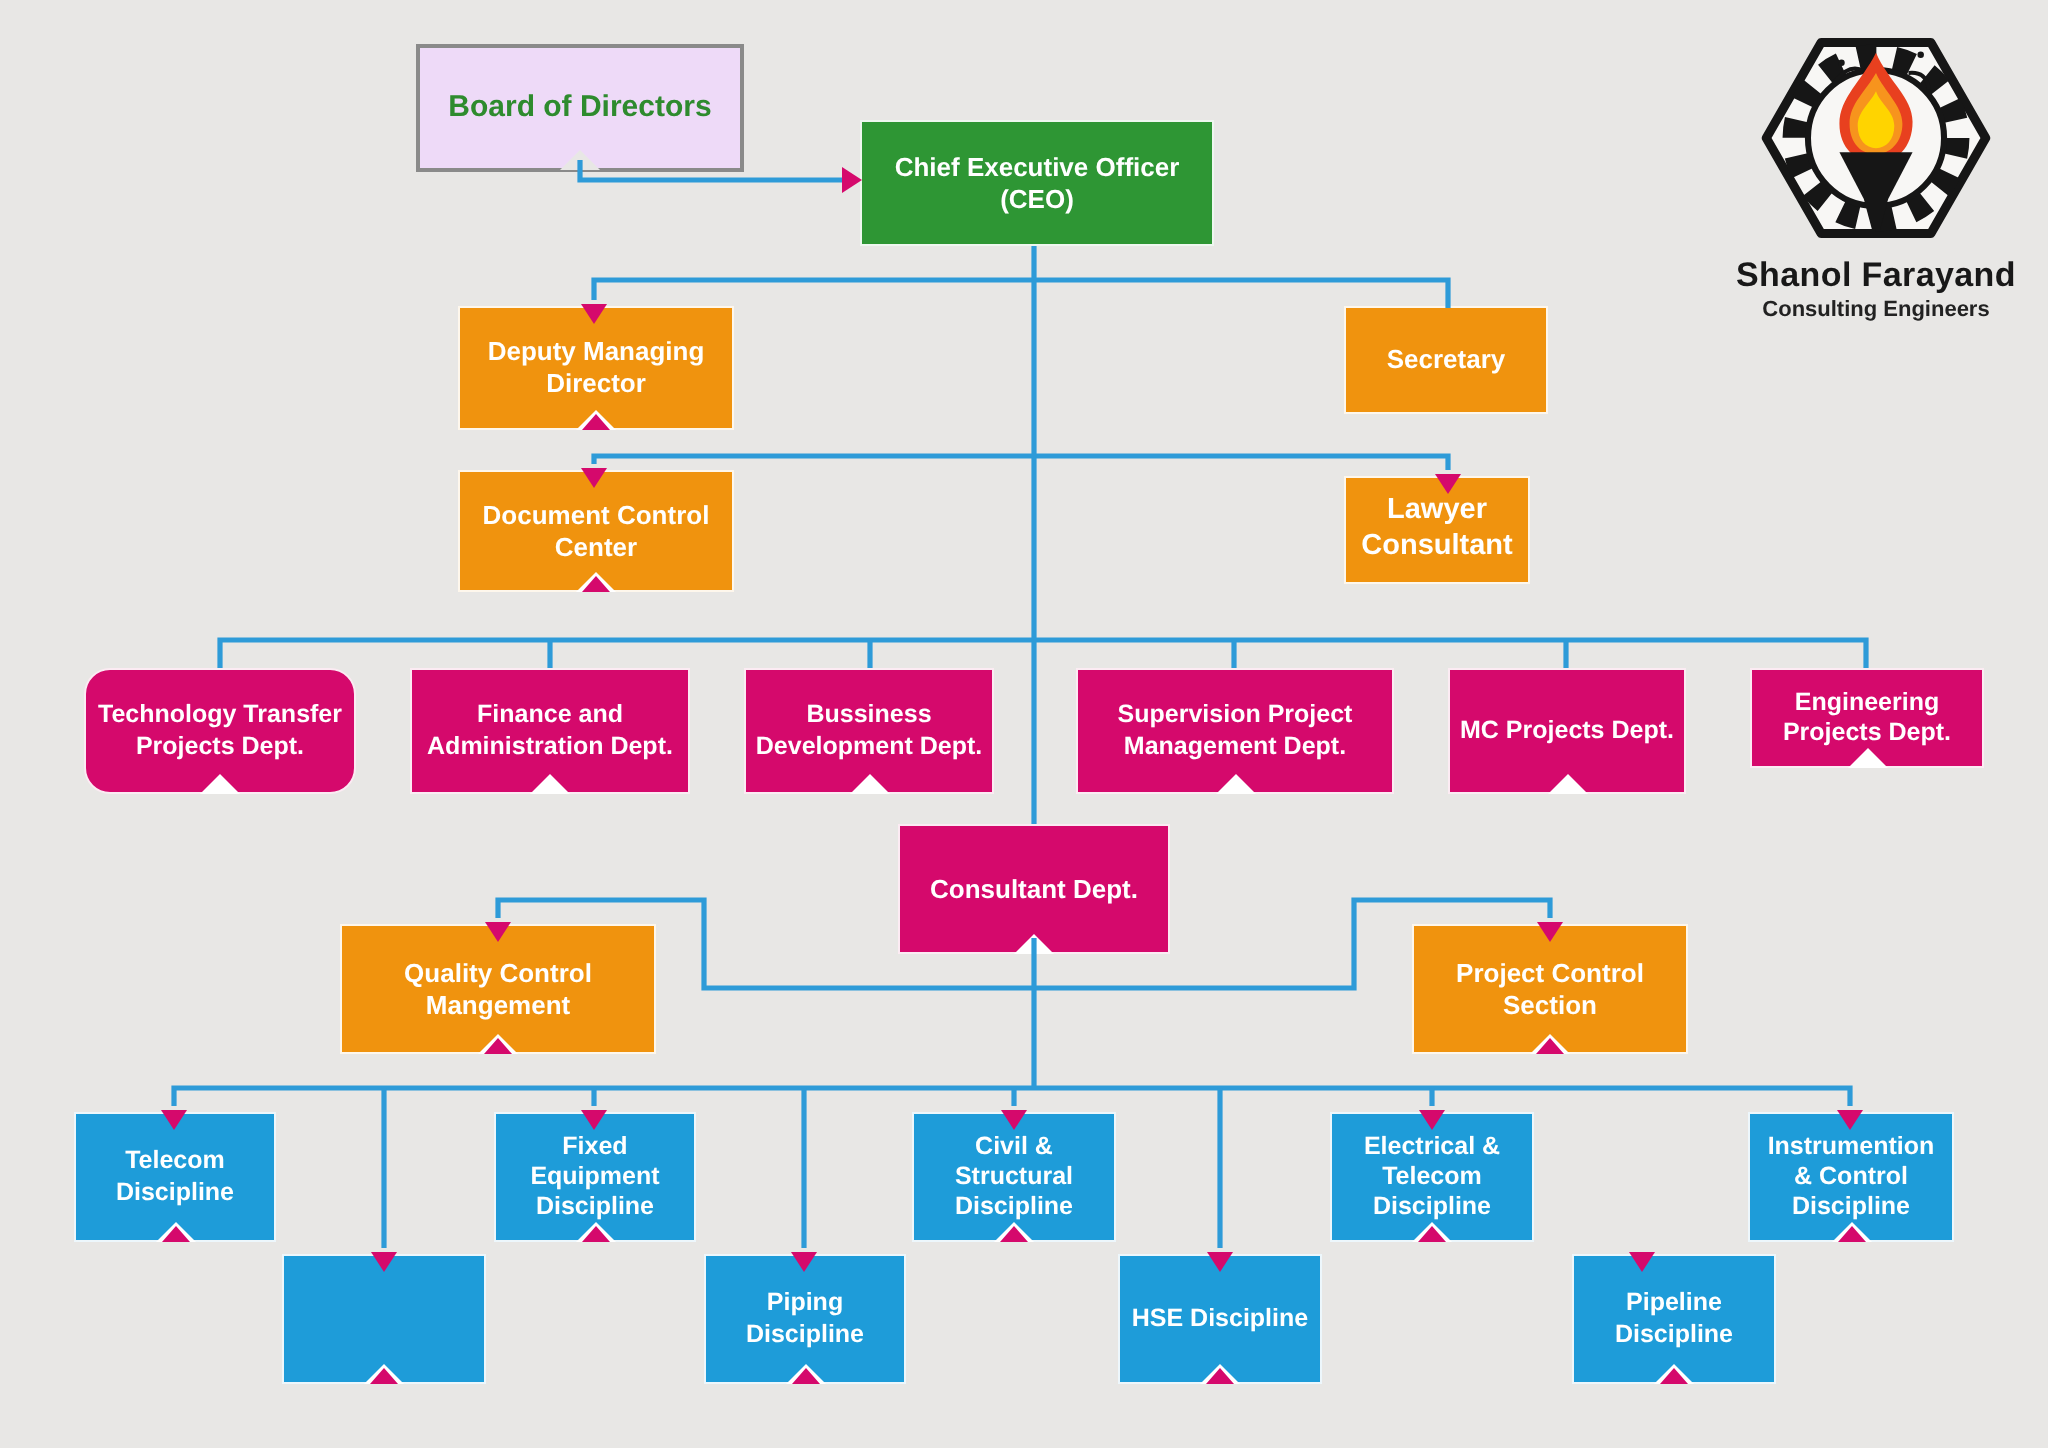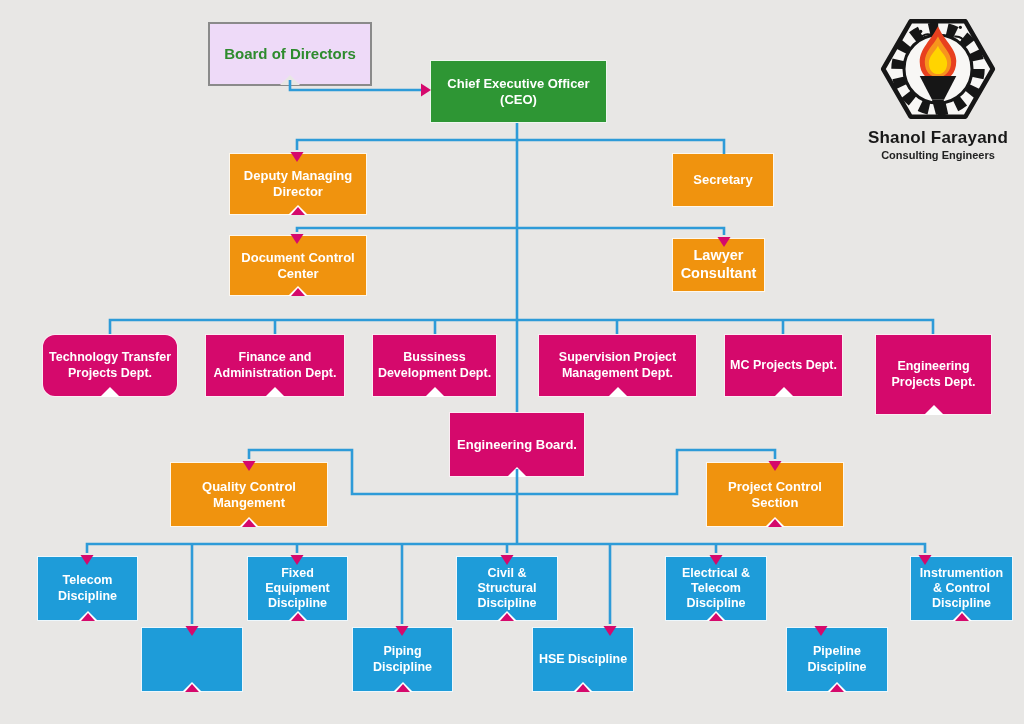--- a/index.html
+++ b/index.html
@@ -73,26 +73,26 @@
         <span class="notch notch-white"></span>
       </div>
       <div class="node pink fs-sm" style="left: 538px; top: 334px; width: 159px; height: 63px;">
         <span>Supervision Project Management Dept.</span>
         <span class="notch notch-white"></span>
       </div>
       <div class="node pink fs-sm" style="left: 724px; top: 334px; width: 119px; height: 63px;">
         <span>MC Projects Dept.</span>
         <span class="notch notch-white"></span>
       </div>
-      <div class="node pink fs-sm" style="left: 875px; top: 334px; width: 117px; height: 81px;">
+      <div class="node pink fs-sm" style="left: 875px; top: 334px; width: 117px; height: 50px;">
         <span>Engineering Projects Dept.</span>
         <span class="notch notch-white"></span>
       </div>
       <div class="node pink fs-md" style="left: 449px; top: 412px; width: 136px; height: 65px;">
-        <span>Engineering Board.</span>
+        <span>Consultant Dept.</span>
         <span class="notch notch-white"></span>
       </div>
       <div class="node orange fs-md" style="left: 170px; top: 462px; width: 158px; height: 65px;">
         <span>Quality Control Mangement</span>
         <span class="notch notch-white"></span>
         <span class="notch-pink"></span>
       </div>
       <div class="node orange fs-md" style="left: 706px; top: 462px; width: 138px; height: 65px;">
         <span>Project Control Section</span>
         <span class="notch notch-white"></span>
@@ -115,36 +115,36 @@
       <div class="node blue fs-sm" style="left: 352px; top: 627px; width: 101px; height: 65px;">
         <span>Piping Discipline</span>
         <span class="notch notch-white"></span>
         <span class="notch-pink"></span>
       </div>
       <div class="node blue fs-sm" style="left: 456px; top: 556px; width: 102px; height: 65px;">
         <span>Civil &amp; Structural Discipline</span>
         <span class="notch notch-white"></span>
         <span class="notch-pink"></span>
       </div>
-      <div class="node blue fs-sm" style="left: 532px; top: 627px; width: 102px; height: 65px;">
+      <div class="node blue fs-sm" style="left: 559px; top: 627px; width: 102px; height: 65px;">
         <span>HSE Discipline</span>
         <span class="notch notch-white"></span>
         <span class="notch-pink"></span>
       </div>
       <div class="node blue fs-sm" style="left: 665px; top: 556px; width: 102px; height: 65px;">
         <span>Electrical &amp; Telecom Discipline</span>
         <span class="notch notch-white"></span>
         <span class="notch-pink"></span>
       </div>
       <div class="node blue fs-sm" style="left: 786px; top: 627px; width: 102px; height: 65px;">
         <span>Pipeline Discipline</span>
         <span class="notch notch-white"></span>
         <span class="notch-pink"></span>
       </div>
-      <div class="node blue fs-sm" style="left: 874px; top: 556px; width: 103px; height: 65px; margin-left: 36px;">
+      <div class="node blue fs-sm" style="left: 874px; top: 556px; width: 103px; height: 65px;">
         <span>Instrumention &amp; Control Discipline</span>
         <span class="notch notch-white"></span>
         <span class="notch-pink"></span>
       </div>
     </div>
 
   <svg id="wires" viewBox="0 0 1024 724">
       <polyline points="290,80 290,90 424,90" fill="none" stroke="var(--connector)" stroke-width="2.6"></polyline>
       <polyline points="517,123 517,412" fill="none" stroke="var(--connector)" stroke-width="2.6"></polyline>
       <polyline points="517,469 517,544" fill="none" stroke="var(--connector)" stroke-width="2.6"></polyline>

